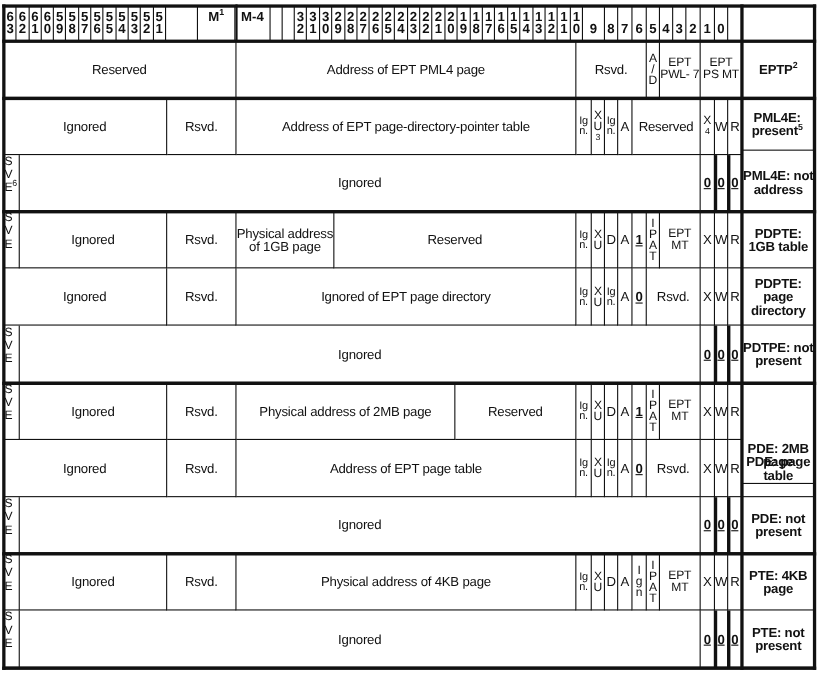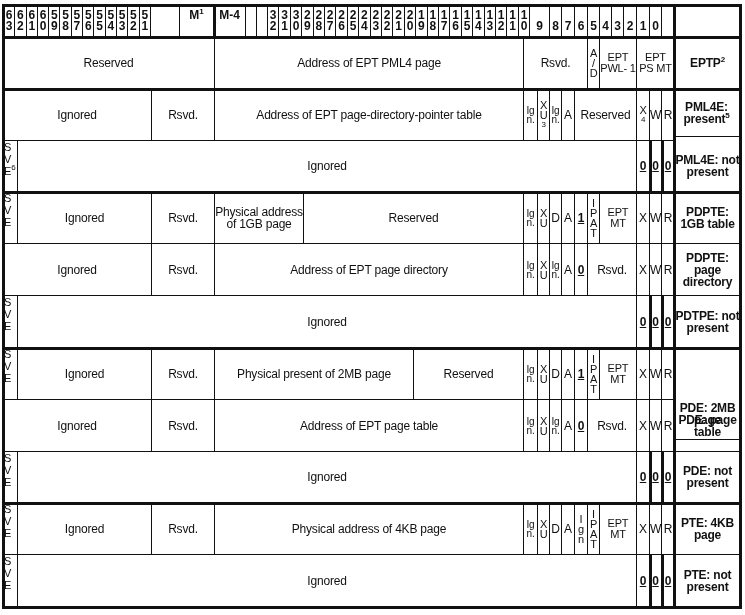--- a/index.html
+++ b/index.html
@@ -74,21 +74,21 @@
     </div>
 
   <div class="c" style="left:3px;top:37px;width:212px;height:52px;">Reserved</div>
   <div class="c" style="left:215px;top:37px;width:309px;height:52px;">Address of EPT PML4 page</div>
   <div class="c" style="left:524px;top:37px;width:64px;height:52px;">Rsvd.</div>
   <div class="c v" style="left:588px;top:37px;width:12px;height:52px;">
     <span>A</span>
     <span>/</span>
     <span>D</span>
   </div>
-  <div class="c" style="left:600px;top:37px;width:37px;height:52px;font-size:11px;line-height:11px;">EPT PWL- 1</div>
+  <div class="c" style="left:600px;top:37px;width:37px;height:52px;font-size:11px;line-height:11px;">EPT PWL- 7</div>
   <div class="c" style="left:637px;top:37px;width:38px;height:52px;font-size:11px;line-height:11px;">EPT PS MT</div>
   <div class="c lbl" style="left:675px;top:37px;width:66px;height:52px;">
     <span><span>EPTP</span><sup>2</sup></span>
   </div>
 
   <div class="c" style="left:3px;top:89px;width:149px;height:52px;">Ignored</div>
   <div class="c" style="left:152px;top:89px;width:63px;height:52px;">Rsvd.</div>
   <div class="c" style="left:215px;top:89px;width:309px;height:52px;">Address of EPT page-directory-pointer table</div>
   <div class="c small" style="left:524px;top:89px;width:14px;height:52px;">Ig n.</div>
   <div class="c v" style="left:538px;top:89px;width:12px;height:52px;">
@@ -111,21 +111,21 @@
 
   <div class="c svecell" style="left:3px;top:141px;width:15px;height:51px;">
     <span>S</span>
     <span>V</span>
     <span><span>E</span><sup>6</sup></span>
   </div>
   <div class="c" style="left:18px;top:141px;width:619px;height:51px;">Ignored</div>
   <div class="c u" style="left:637px;top:141px;width:13px;height:51px;">0</div>
   <div class="c u" style="left:650px;top:141px;width:12px;height:51px;">0</div>
   <div class="c u" style="left:662px;top:141px;width:13px;height:51px;">0</div>
-  <div class="c lbl" style="left:675px;top:141px;width:66px;height:51px;">PML4E: not present</div>
+  <div class="c lbl" style="left:675px;top:141px;width:66px;height:51px;">PML4E: not address</div>
 
   <div class="c svecell" style="left:3px;top:192px;width:15px;height:52px;">
     <span>S</span>
     <span>V</span>
     <span>E</span>
   </div>
   <div class="c" style="left:18px;top:192px;width:134px;height:52px;">Ignored</div>
   <div class="c" style="left:152px;top:192px;width:63px;height:52px;">Rsvd.</div>
   <div class="c" style="left:215px;top:192px;width:89px;height:52px;">Physical address of 1GB page</div>
   <div class="c" style="left:304px;top:192px;width:220px;height:52px;">Reserved</div>
@@ -144,21 +144,21 @@
     <span>T</span>
   </div>
   <div class="c" style="left:600px;top:192px;width:37px;height:52px;font-size:11px;line-height:11px;">EPT MT</div>
   <div class="c" style="left:637px;top:192px;width:13px;height:52px;">X</div>
   <div class="c" style="left:650px;top:192px;width:12px;height:52px;">W</div>
   <div class="c" style="left:662px;top:192px;width:13px;height:52px;">R</div>
   <div class="c lbl" style="left:675px;top:192px;width:66px;height:52px;">PDPTE: 1GB table</div>
 
   <div class="c" style="left:3px;top:244px;width:149px;height:52px;">Ignored</div>
   <div class="c" style="left:152px;top:244px;width:63px;height:52px;">Rsvd.</div>
-  <div class="c" style="left:215px;top:244px;width:309px;height:52px;">Address of EPT page directory</div>
+  <div class="c" style="left:215px;top:244px;width:309px;height:52px;">Ignored of EPT page directory</div>
   <div class="c small" style="left:524px;top:244px;width:14px;height:52px;">Ig n.</div>
   <div class="c v" style="left:538px;top:244px;width:12px;height:52px;">
     <span>X</span>
     <span>U</span>
   </div>
   <div class="c small" style="left:550px;top:244px;width:12px;height:52px;">Ig n.</div>
   <div class="c" style="left:562px;top:244px;width:13px;height:52px;">A</div>
   <div class="c u" style="left:575px;top:244px;width:13px;height:52px;">0</div>
   <div class="c" style="left:588px;top:244px;width:49px;height:52px;">Rsvd.</div>
   <div class="c" style="left:637px;top:244px;width:13px;height:52px;">X</div>
@@ -177,21 +177,21 @@
   <div class="c u" style="left:662px;top:296px;width:13px;height:52px;">0</div>
   <div class="c lbl" style="left:675px;top:296px;width:66px;height:52px;">PDTPE: not present</div>
 
   <div class="c svecell" style="left:3px;top:348px;width:15px;height:52px;">
     <span>S</span>
     <span>V</span>
     <span>E</span>
   </div>
   <div class="c" style="left:18px;top:348px;width:134px;height:52px;">Ignored</div>
   <div class="c" style="left:152px;top:348px;width:63px;height:52px;">Rsvd.</div>
-  <div class="c" style="left:215px;top:348px;width:199px;height:52px;">Physical present of 2MB page</div>
+  <div class="c" style="left:215px;top:348px;width:199px;height:52px;">Physical address of 2MB page</div>
   <div class="c" style="left:414px;top:348px;width:110px;height:52px;">Reserved</div>
   <div class="c small" style="left:524px;top:348px;width:14px;height:52px;">Ig n.</div>
   <div class="c v" style="left:538px;top:348px;width:12px;height:52px;">
     <span>X</span>
     <span>U</span>
   </div>
   <div class="c" style="left:550px;top:348px;width:12px;height:52px;">D</div>
   <div class="c" style="left:562px;top:348px;width:13px;height:52px;">A</div>
   <div class="c u" style="left:575px;top:348px;width:13px;height:52px;">1</div>
   <div class="c v" style="left:588px;top:348px;width:12px;height:52px;">

